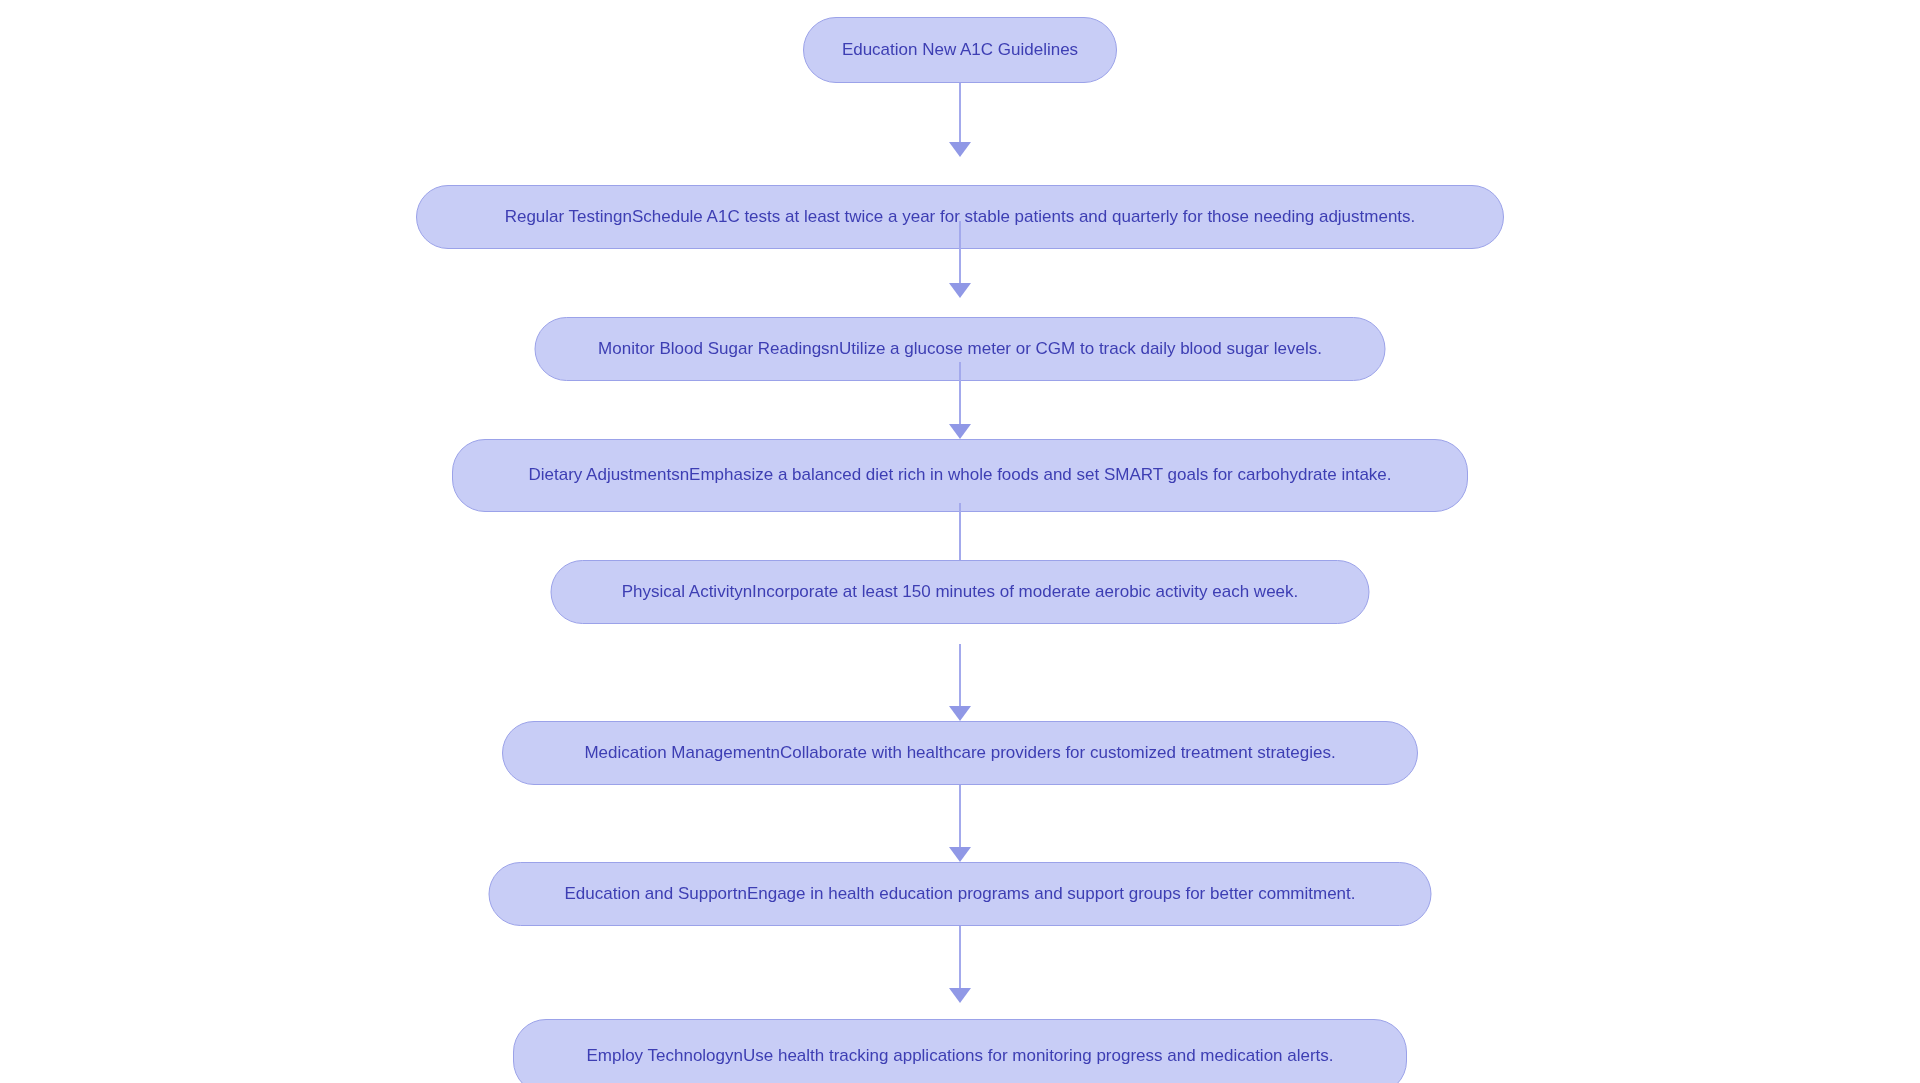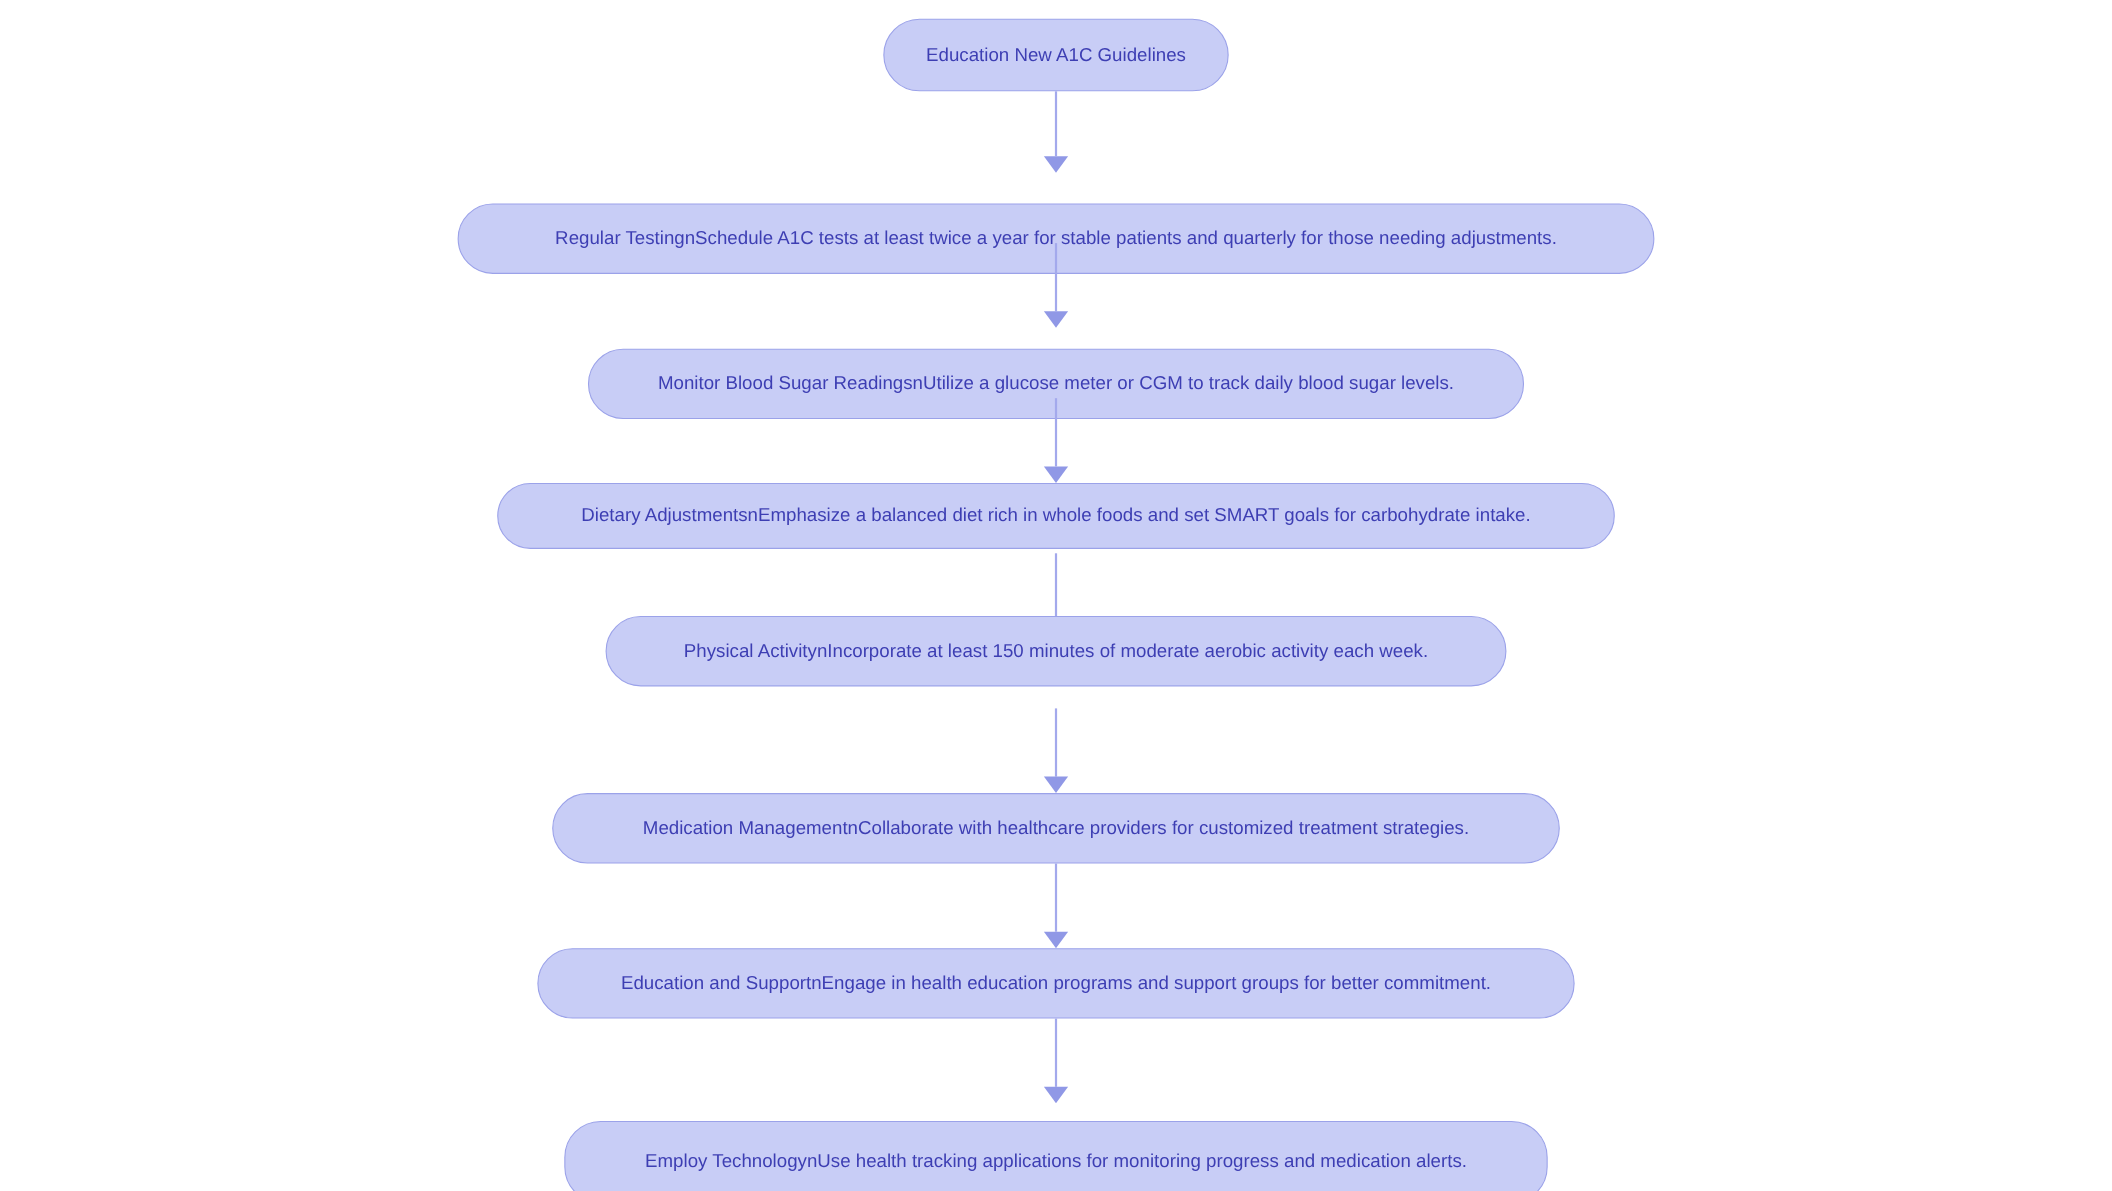--- a/index.html
+++ b/index.html
@@ -30,21 +30,21 @@
     border-radius: 33px;
     color: var(--node-text, #3d3eb3);
     font-size: 17px;
     line-height: 1.2;
     text-align: center;
     white-space: nowrap;
   }
   .n1 { top: 17px;   height: 66px; width: 314px;  }
   .n2 { top: 157px;  height: 64px; width: 1088px; margin-top: 28px; }
   .n3 { top: 298px;  height: 64px; width: 851px; margin-top: 19px;  }
-  .n4 { top: 439px;  height: 60px; width: 1016px; }
+  .n4 { top: 439px;  height: 73px; width: 1016px; }
   .n5 { top: 560px;  height: 64px; width: 819px;  }
   .n6 { top: 721px;  height: 64px; width: 916px;  }
   .n7 { top: 862px;  height: 64px; width: 943px;  }
   .n8 { top: 1019px; height: 75px; width: 894px;  }
 
   .arrow {
     position: absolute;
     left: 50%;
     transform: translateX(-50%);
     width: 22px;

